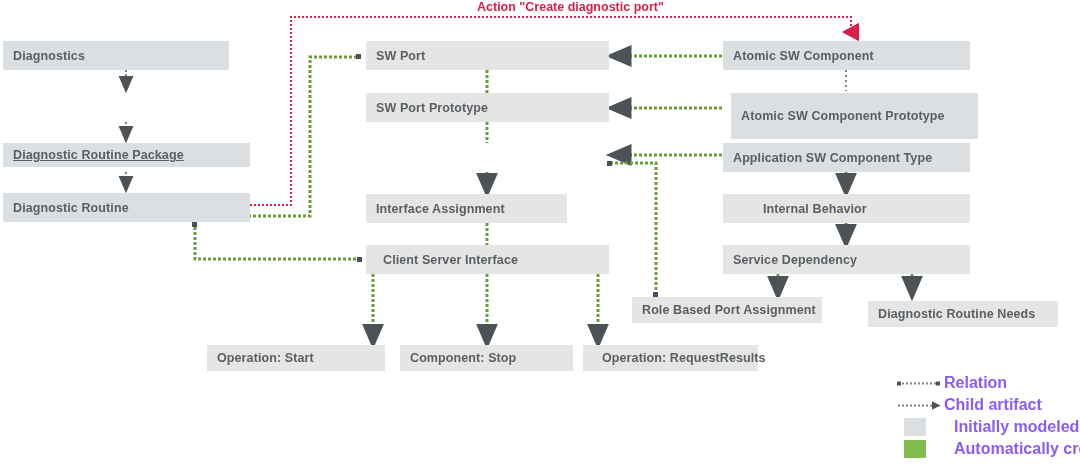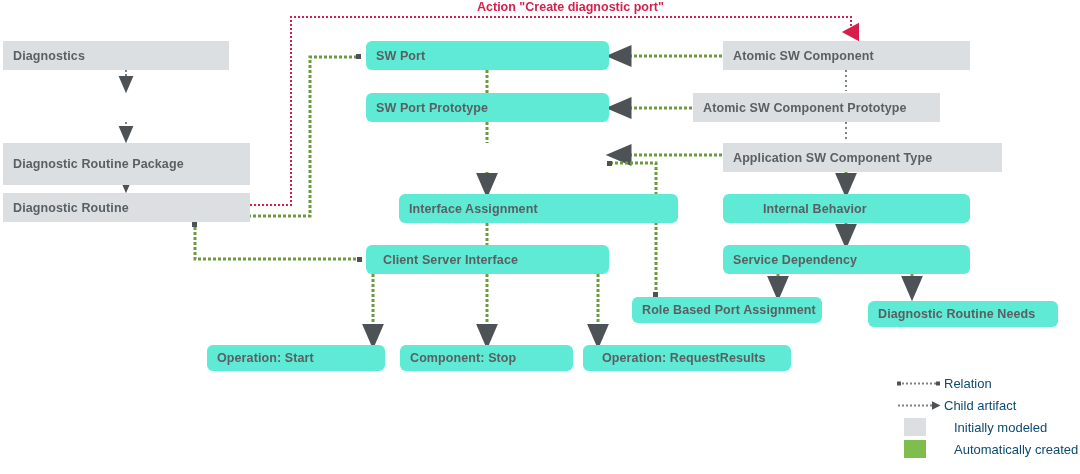--- a/index.html
+++ b/index.html
@@ -23,21 +23,21 @@
     display: flex;
     align-items: center;
     padding-left: 10px;
     font-size: 12.5px;
     font-weight: bold;
     color: #5a5f63;
     letter-spacing: 0.1px;
     white-space: nowrap;
   }
   .node.gray  { background: #dbdfe1; }
-  .node.green { background: #5eead4; border-radius: 6px; }
+  .node.green { background: #e5e5e5; }
 
   svg.edges {
     position: absolute;
     left: 0;
     top: 0;
     width: 1080px;
     height: 474px;
     overflow: visible;
   }
 
@@ -52,23 +52,23 @@
   .legend {
     position: absolute;
     left: 896px;
     top: 372px;
     width: 180px;
   }
   .legend-row {
     display: flex;
     align-items: center;
     height: 22px;
-    font-size: 13px;
-    font-weight: normal;
-    color: #0c4a6e;
+    font-size: 16px;
+    font-weight: bold;
+    color: #8b5cf6;
     white-space: nowrap;
   }
   .legend-key {
     width: 46px;
     display: flex;
     align-items: center;
     justify-content: flex-start;
     flex: 0 0 46px;
   }
   .legend-swatch {
@@ -181,40 +181,40 @@
       <line x1="487" y1="274" x2="487" y2="337" stroke="#6b9b3c" stroke-width="3" stroke-dasharray="3,2" marker-end="url(#arrowGreen)"></line>
     </g>
     <g>
       <line x1="598" y1="274" x2="598" y2="337" stroke="#6b9b3c" stroke-width="3" stroke-dasharray="3,2" marker-end="url(#arrowGreen)"></line>
     </g>
   </svg>
 
   <div class="title-label" style="left:477px; top:0px;">Action "Create diagnostic port"</div>
 
   <div class="node gray" style="left:3px;   top:41px;  width:226px; height:29px;">Diagnostics</div>
-  <div class="node gray" style="left:3px;   top:143px; width:247px; height:42px;">Diagnostic Routine Package</div>
+  <div class="node gray" style="left:3px;   top:143px; width:247px; height:24px;text-decoration:underline;">Diagnostic Routine Package</div>
   <div class="node gray" style="left:3px;   top:193px; width:247px; height:29px;">Diagnostic Routine</div>
 
   <div class="node green" style="left:366px; top:41px;  width:243px; height:29px;">SW Port</div>
   <div class="node green" style="left:366px; top:93px;  width:243px; height:29px;">SW Port Prototype</div>
-  <div class="node green" style="left:366px; top:194px; width:279px; height:29px;margin-left:33px;">Interface Assignment</div>
+  <div class="node green" style="left:366px; top:194px; width:201px; height:29px;">Interface Assignment</div>
   <div class="node green" style="left:366px; top:245px; width:243px; height:29px;padding-left:17px;">Client Server Interface</div>
 
   <div class="node gray" style="left:723px; top:41px;  width:247px; height:29px;">Atomic SW Component</div>
-  <div class="node gray" style="left:693px; top:93px;  width:247px; height:29px;">Atomic SW Component Prototype</div>
-  <div class="node gray" style="left:723px; top:143px; width:279px; height:29px;">Application SW Component Type</div>
+  <div class="node gray" style="left:731px; top:93px;  width:247px; height:46px;">Atomic SW Component Prototype</div>
+  <div class="node gray" style="left:723px; top:143px; width:247px; height:29px;">Application SW Component Type</div>
   <div class="node green" style="left:723px; top:194px; width:247px; height:29px;padding-left:40px;">Internal Behavior</div>
   <div class="node green" style="left:723px; top:245px; width:247px; height:29px;">Service Dependency</div>
 
   <div class="node green" style="left:632px; top:297px; width:190px; height:26px;">Role Based Port Assignment</div>
   <div class="node green" style="left:868px; top:301px; width:190px; height:26px;">Diagnostic Routine Needs</div>
 
   <div class="node green" style="left:207px; top:345px; width:178px; height:26px;">Operation: Start</div>
   <div class="node green" style="left:400px; top:345px; width:173px; height:26px;">Component: Stop</div>
-  <div class="node green" style="left:583px; top:345px; width:208px; height:26px;padding-left:19px;">Operation: RequestResults</div>
+  <div class="node green" style="left:583px; top:345px; width:175px; height:26px;padding-left:19px;">Operation: RequestResults</div>
 
   <div class="legend">
 
     <div class="legend-row">
       <span class="legend-key">
         <svg width="46" height="12" viewBox="0 0 46 12">
           <rect x="1" y="4.5" width="4" height="4" fill="#4d5256"></rect>
           <line x1="6" y1="6.5" x2="40" y2="6.5" stroke="#7d8287" stroke-width="2" stroke-dasharray="2,2"></line>
           <rect x="40" y="4.5" width="4" height="4" fill="#4d5256"></rect>
         </svg>

